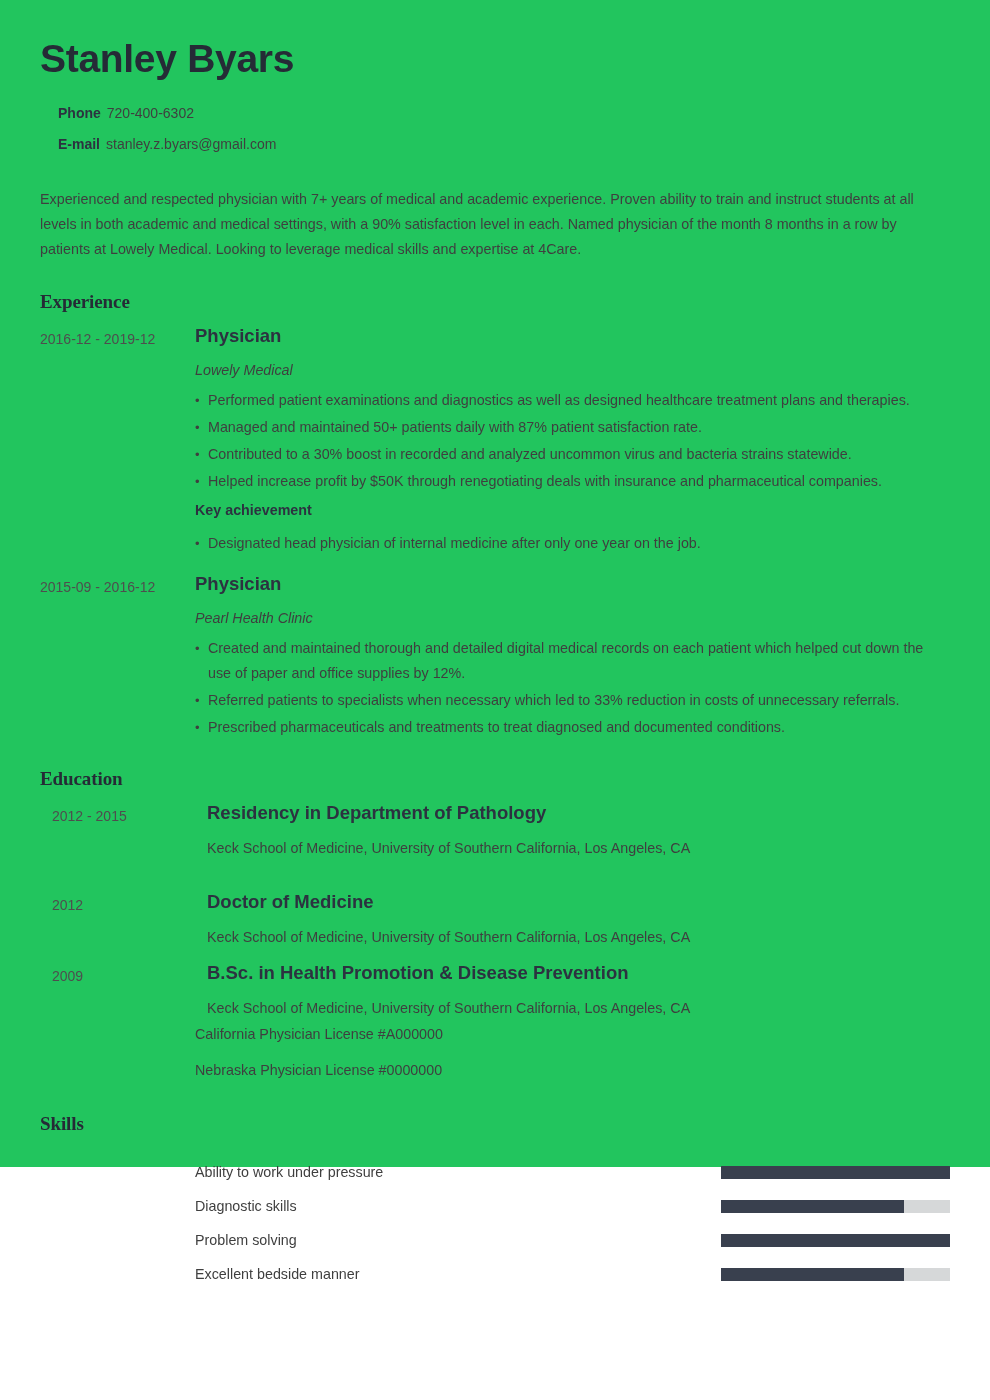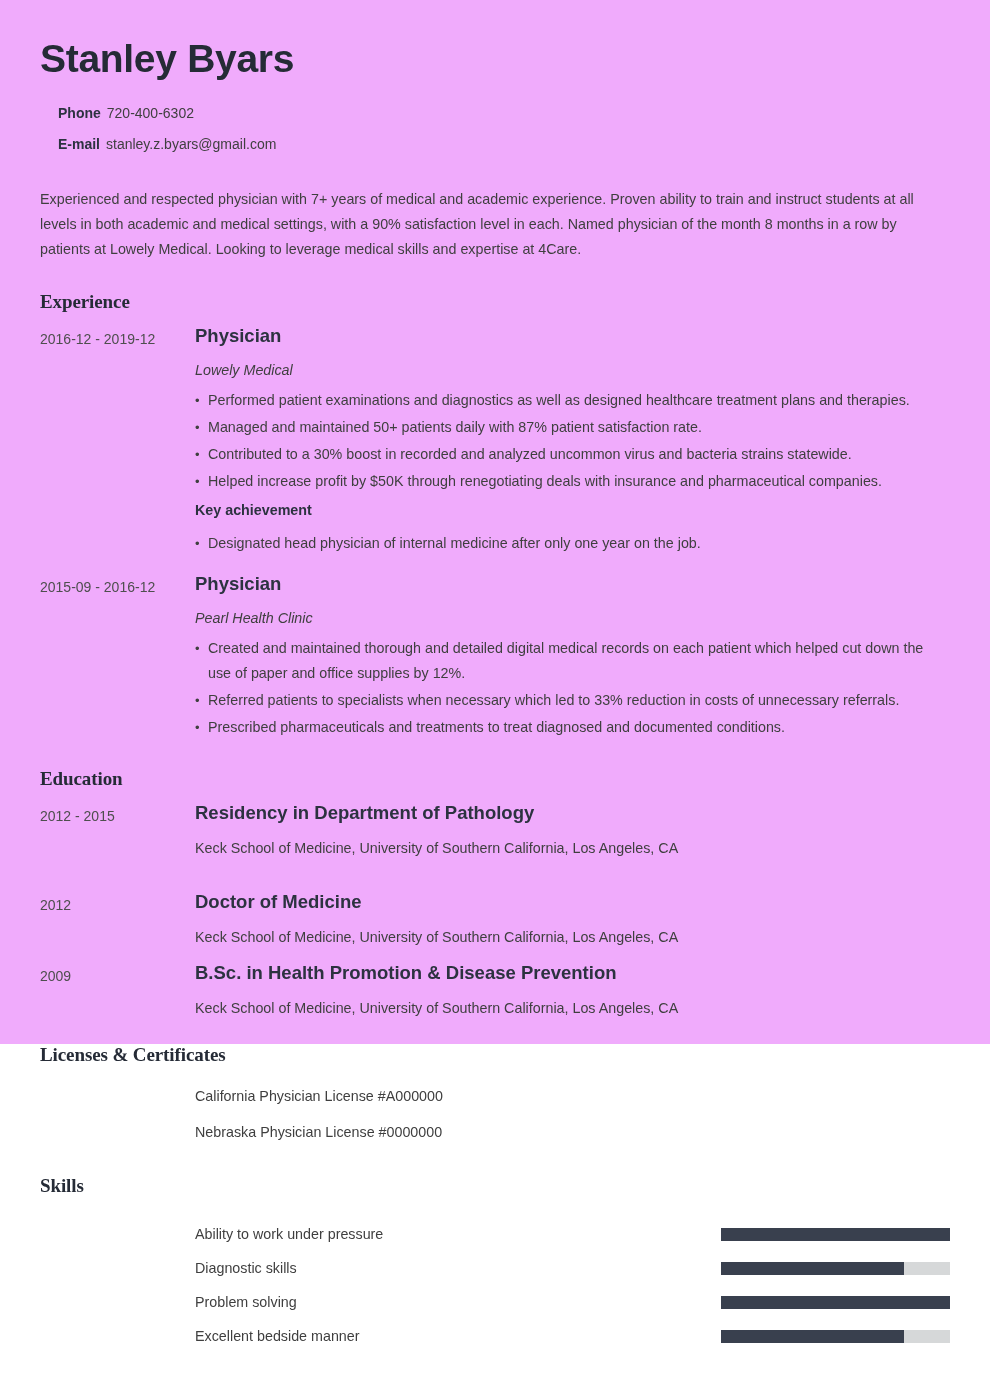--- a/index.html
+++ b/index.html
@@ -12,23 +12,23 @@
 
   body {
     font-family: "Liberation Sans", sans-serif;
     color: #3f3f3f;
     -webkit-font-smoothing: antialiased;
   }
 
   .page {
     position: relative;
     width: 990px;
-    height: 1044px;
+    height: 1167px;
     padding: 38px 40px 0 40px;
-    background: #f0abfc;
+    background: #22c55e;
   }
 
   
   .name {
     font-size: 39px;
     font-weight: bold;
     color: #252b36;
     letter-spacing: -0.3px;
     line-height: 1.1;
     margin-bottom: 22px;
@@ -129,21 +129,21 @@
     font-weight: bold;
     color: #2c3240;
     margin-top: 4px;
     line-height: 25px;
   }
 
   .exp-entry { margin-top: 7px; }
   .exp-entry + .exp-entry { margin-top: 16px; }
 
   
-  .edu-entry { margin-top: 7px; }
+  .edu-entry { margin-top: 7px; margin-left: 12px; }
   .edu-entry .entry-title { font-size: 18.5px; }
   .edu-school {
     font-size: 14.3px;
     color: #3f3f3f;
     margin-top: 12px;
     line-height: 1.4;
   }
   .edu-entry.gap-after { margin-bottom: 32px; }
   .edu-entry.tight { margin-top: 14px; }
 
@@ -259,21 +259,20 @@
   </div>
 
   <div class="entry edu-entry tight">
     <div class="entry-date">2009</div>
     <div class="entry-body">
       <div class="entry-title">B.Sc. in Health Promotion &amp; Disease Prevention</div>
       <div class="edu-school">Keck School of Medicine, University of Southern California, Los Angeles, CA</div>
     </div>
   </div>
 
-  <h2 class="section-title licenses-title">Licenses &amp; Certificates</h2>
 
   <div class="license-row">
     <div class="license-spacer"></div>
     <div class="license-text">California Physician License #A000000</div>
   </div>
   <div class="license-row">
     <div class="license-spacer"></div>
     <div class="license-text">Nebraska Physician License #0000000</div>
   </div>
 

